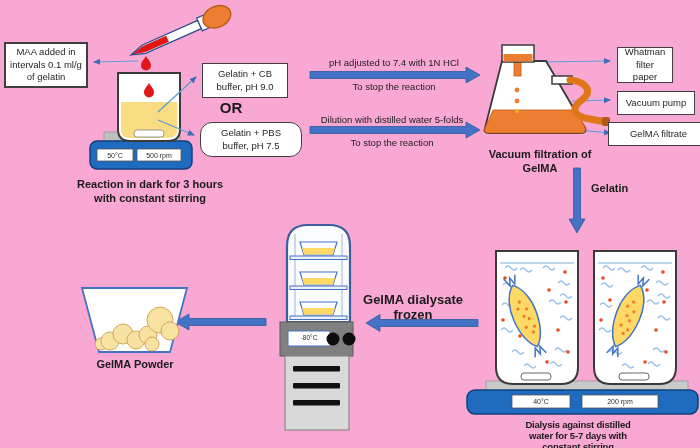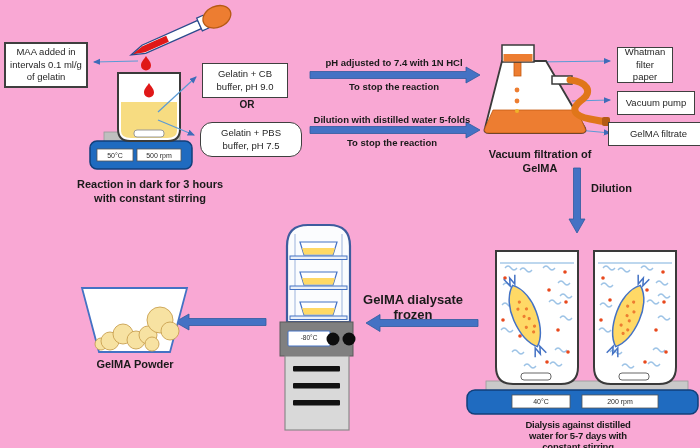--- a/index.html
+++ b/index.html
@@ -4,21 +4,21 @@
 <style>
   html,body{margin:0;padding:0;background:#fff;}
   .canvas{position:relative;width:700px;height:448px;background:#f9a8d4;overflow:hidden;
           font-family:"Liberation Sans",sans-serif;color:#1a1a1a;}
   .canvas svg.scene{position:absolute;left:0;top:0;}
   .box{position:absolute;display:flex;align-items:center;justify-content:center;
        text-align:center;white-space:pre-line;background:#fff;border:1.5px solid #3f3f3f;
        font-size:9.5px;line-height:1.3;color:#1f1f1f;box-sizing:border-box;}
   .lbl{position:absolute;white-space:pre-line;text-align:center;transform:translateX(-50%);}
   .cap{font-size:11px;font-weight:bold;line-height:1.3;text-align:center;}
-  .alab{font-size:9.5px;font-weight:bold;white-space:pre;}
+  .alab{font-size:9.5px;font-weight:normal;white-space:pre;}
   .disp{position:absolute;display:flex;align-items:center;justify-content:center;
         font-size:7px;color:#2b2b2b;line-height:1;}
 </style>
 </head>
 <body>
 
 <div class="canvas">
 
 <svg class="scene" width="700" height="448" viewBox="0 0 700 448">
   <defs>
@@ -190,41 +190,41 @@
     </g>
   </g>
 </svg>
 
 <div class="box" style="left:4px;top:42px;width:84px;height:46px;border-width:2px;">MAA added in
 intervals 0.1 ml/g
 of gelatin</div>
 
 <div class="box" style="left:202px;top:63px;width:86px;height:35px;">Gelatin + CB
 buffer, pH 9.0</div>
-<div class="lbl" style="left:247px;top:99px;font-size:10px;font-weight:600;">OR</div>
+<div class="lbl" style="left:231px;top:99px;font-size:15px;font-weight:600;">OR</div>
 <div class="box" style="left:200px;top:122px;width:102px;height:35px;border-radius:12px;">Gelatin + PBS
 buffer, pH 7.5</div>
 
 <div class="lbl cap" style="left:150px;top:177px;">Reaction in dark for 3 hours
 with constant stirring</div>
 
 <div class="lbl alab" style="left:394px;top:57px;">pH adjusted to 7.4 with 1N HCl</div>
 <div class="lbl alab" style="left:394px;top:81px;">To stop the reaction</div>
 <div class="lbl alab" style="left:392px;top:114px;">Dilution with distilled water 5-folds</div>
 <div class="lbl alab" style="left:392px;top:137px;">To stop the reaction</div>
 
 <div class="lbl cap" style="left:540px;top:147px;">Vacuum filtration of
 GelMA</div>
 
 <div class="box" style="left:617px;top:47px;width:56px;height:36px;">Whatman filter
 paper</div>
 <div class="box" style="left:617px;top:91px;width:78px;height:24px;">Vacuum pump</div>
 <div class="box" style="left:608px;top:122px;width:101px;height:24px;">GelMA filtrate</div>
 
-<div style="position:absolute;left:591px;top:182px;font-size:11px;font-weight:bold;">Dilution</div>
+<div style="position:absolute;left:591px;top:182px;font-size:11px;font-weight:bold;">Gelatin</div>
 
 <div class="lbl" style="left:413px;top:292px;font-size:13px;font-weight:bold;">GelMA dialysate
 frozen</div>
 
 <div class="lbl cap" style="left:317px;top:431px;margin-top:23px;">Lyophilization</div>
 <div class="lbl cap" style="left:135px;top:357px;">GelMA Powder</div>
 
 <div class="lbl" style="left:578px;top:419px;font-size:9.5px;font-weight:bold;letter-spacing:-0.2px;">Dialysis against distilled water for 5-7 days with
 constant stirring</div>
 

